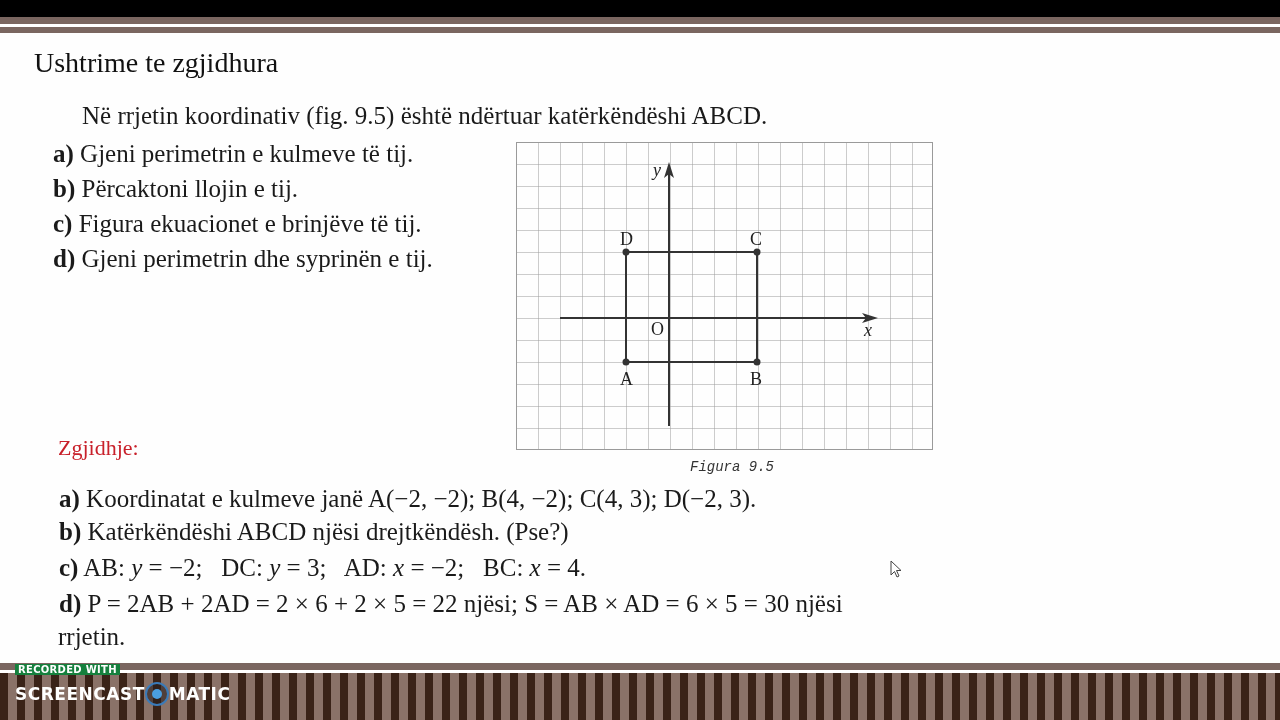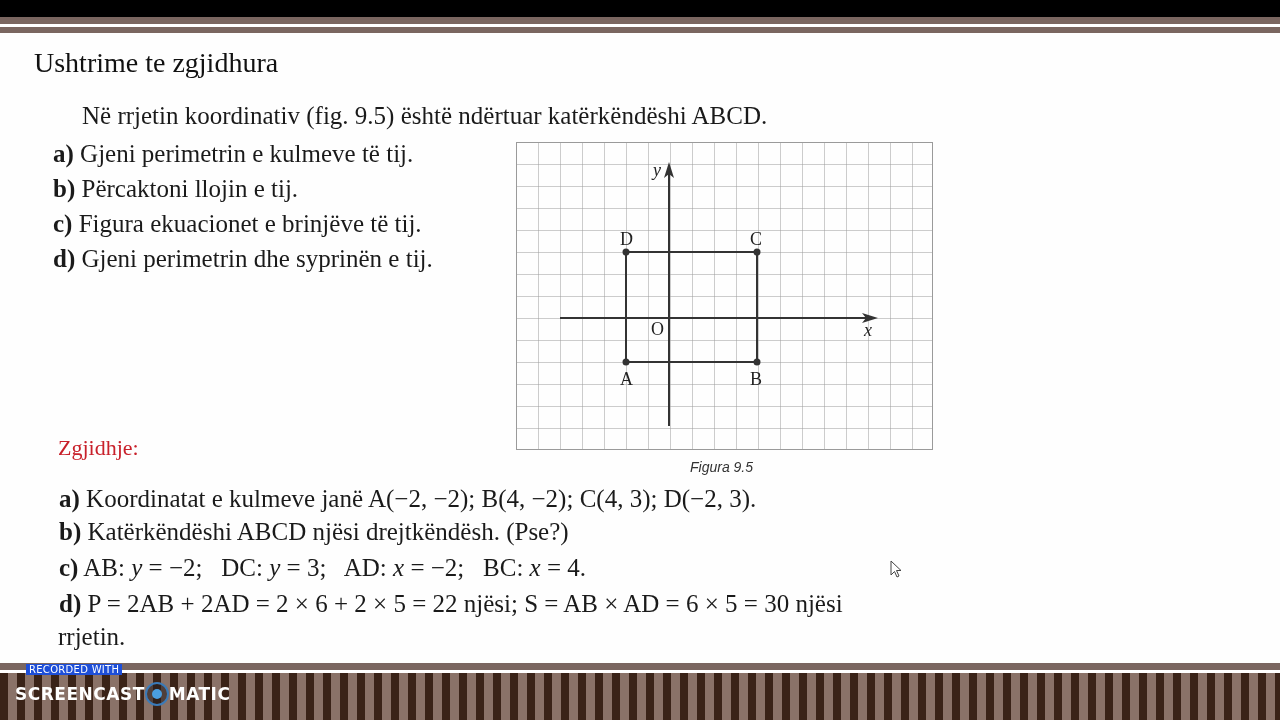--- a/index.html
+++ b/index.html
@@ -9,26 +9,26 @@
   .band2 { position:absolute; left:0; top:27px; width:1280px; height:6px; background:#7a6660; }
   .content { position:absolute; left:0; top:33px; width:1280px; height:630px; background:#fefefe; }
   .title { position:absolute; left:21px; top:46px; font-size:28px; line-height:34px; color:#111;margin-left:13px; }
   .intro { position:absolute; left:82px; top:100px; font-size:25px; line-height:32px; }
   .q { position:absolute; left:53px; font-size:25px; line-height:30px; white-space:nowrap; }
   .q b, .ans b { font-weight:bold; }
   .zg { position:absolute; left:58px; top:435px; font-size:22px; color:#c8202a; }
   .ans { position:absolute; left:59px; font-size:25px; line-height:30px; white-space:nowrap; }
   .ans i { font-style:italic; }
   .figure { position:absolute; left:516px; top:142px; width:417px; height:308px; }
-  .caption { position:absolute; left:690px; top:459px; font-family:Liberation Sans, sans-serif; font-style:italic; font-size:14px; color:#333; }
+  .caption { position:absolute; left:690px; top:459px; font-family:Liberation Mono, monospace; font-style:italic; font-size:14px; color:#333; }
   .bottomband { position:absolute; left:0; top:663px; width:1280px; height:7px; background:#7a6660; }
   .bottomline { position:absolute; left:0; top:670px; width:1280px; height:3px; background:#fff; }
   .stripes { position:absolute; left:0; top:673px; width:1280px; height:47px;
     background: repeating-linear-gradient(90deg, #3a2318 0px, #3a2318 8px, #8a7268 8px, #8a7268 17px); }
-  .wm-small { position:absolute; left:26px; top:664px; font-family:"DejaVu Sans", sans-serif; font-size:10px; font-weight:normal; color:#fff; background:#1d4ed8; padding:0 3px; letter-spacing:0.3px; }
+  .wm-small { position:absolute; left:15px; top:664px; font-family:"DejaVu Sans", sans-serif; font-size:10px; font-weight:bold; color:#fff; background:#15803d; padding:0 3px; letter-spacing:0.3px; }
   .wm-big { position:absolute; left:15px; top:682px; font-family:"DejaVu Sans", sans-serif; font-size:17px; font-weight:bold; color:#fff; display:flex; align-items:center; letter-spacing:0.5px; }
   .wm-logo { width:24px; height:24px; border-radius:50%; border:2px solid #3a7ab8; box-sizing:border-box; display:flex; align-items:center; justify-content:center; background:rgba(40,30,30,0.6); }
   .wm-logo span { width:10px; height:10px; border-radius:50%; background:#4a9ee0; display:block; }
   .cursor { position:absolute; left:890px; top:560px; }
 </style>
 </head>
 <body>
 
 <div class="topbar"></div>
 <div class="band1"></div>

